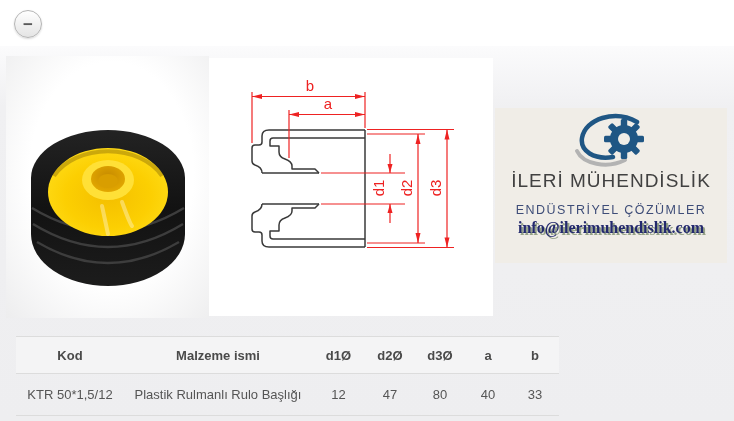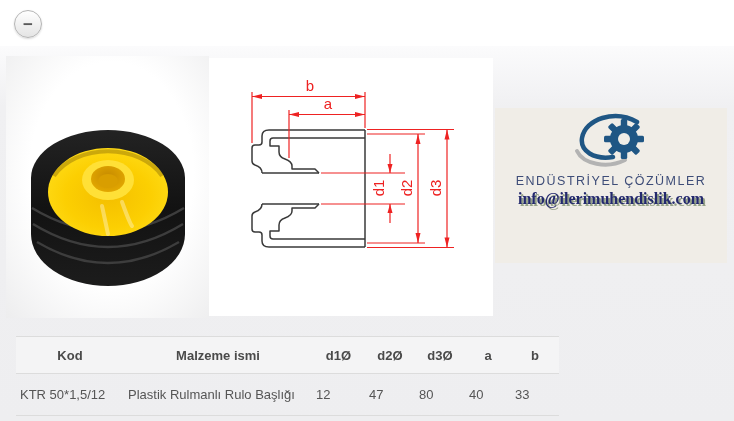--- a/index.html
+++ b/index.html
@@ -31,36 +31,36 @@
   }
   .drawing-panel{
     position:absolute;left:209px;top:12px;width:284px;height:258px;background:#ffffff;
   }
   .logo-box{
     position:absolute;left:495px;top:62px;width:232px;height:155px;background:#f0ede7;
     text-align:center;
   }
   .gear{display:block;margin:5px auto 0 auto;}
   .company{font-size:19px;color:#414141;letter-spacing:1px;line-height:1.1;}
-  .tagline{font-size:12.5px;color:#3e4d78;letter-spacing:1.5px;margin-top:3px;}
+  .tagline{font-size:12.5px;color:#3e4d78;letter-spacing:1.5px;margin-top:11px;}
   .phone{font-family:"Liberation Serif",serif;font-weight:bold;font-size:18px;color:#2c2f7c;
          text-shadow:2px 2px 0 #95a288;margin-top:9px;letter-spacing:1px;}
   .email{font-family:"Liberation Serif",serif;font-weight:bold;font-size:16px;color:#23296d;
          text-shadow:2px 2px 0 #95a288;margin-top:2px;}
   
   .spec-table{
     position:absolute;left:16px;top:290px;border-collapse:collapse;table-layout:fixed;
     font-size:13px;
   }
   .spec-table th{
     background:#f4f4f5;border-top:1px solid #dcdcdc;border-bottom:1px solid #dcdcdc;
     height:36px;font-weight:bold;color:#4a4a4a;text-align:center;padding:0 4px;
   }
   .spec-table td{
-    height:41px;border-bottom:1px solid #dcdcdc;color:#555;padding:0 4px;
+    height:41px;border-bottom:1px solid #dcdcdc;color:#555;text-align:center;padding:0 4px;
     background:transparent;
   }
   .c0{width:100px}.c1{width:180px}.c2{width:45px}.c3{width:42px}.c4{width:42px}.c5{width:38px}.c6{width:40px}
   svg text{font-family:"Liberation Sans",sans-serif;}
 </style>
 </head>
 <body>
 
 <div class="page">
 
@@ -176,20 +176,21 @@
               <rect x="-3.2" y="-20" width="6.4" height="9" rx="1.5" transform="rotate(180)"></rect>
               <rect x="-3.2" y="-20" width="6.4" height="9" rx="1.5" transform="rotate(225)"></rect>
               <rect x="-3.2" y="-20" width="6.4" height="9" rx="1.5" transform="rotate(270)"></rect>
               <rect x="-3.2" y="-20" width="6.4" height="9" rx="1.5" transform="rotate(315)"></rect>
             </g>
             <circle cx="0" cy="0" r="14"></circle>
             <circle cx="0" cy="0" r="6" fill="#f0ede7"></circle>
           </g>
         </g>
       </svg>
+      <div class="company">İLERİ MÜHENDİSLİK</div>
       <div class="tagline">ENDÜSTRİYEL ÇÖZÜMLER</div>
       <div class="email">info@ilerimuhendislik.com</div>
     </div>
 
     <table class="spec-table">
       <thead>
         <tr>
           <th class="c0">Kod</th>
           <th class="c1">Malzeme ismi</th>
           <th class="c2">d1Ø</th>

